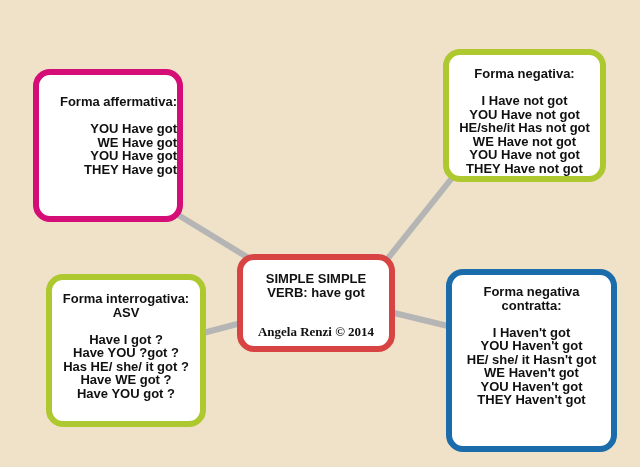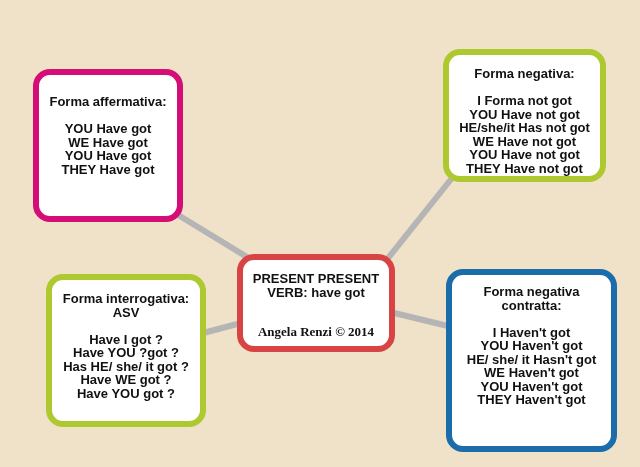--- a/index.html
+++ b/index.html
@@ -47,38 +47,38 @@
 
 <div class="canvas" style="background-color: rgb(240, 226, 200);">
 
   <svg class="connectors" viewBox="0 0 640 467" xmlns="http://www.w3.org/2000/svg">
     <line x1="170" y1="210" x2="265" y2="268" stroke-width="6" stroke-linecap="round" stroke="#b5b5b5"></line>
     <line x1="452" y1="178" x2="385" y2="262" stroke-width="6" stroke-linecap="round" stroke="#b5b5b5"></line>
     <line x1="203" y1="333" x2="245" y2="322" stroke-width="6" stroke-linecap="round" stroke="#b5b5b5"></line>
     <line x1="390" y1="312" x2="452" y2="327" stroke-width="6" stroke-linecap="round" stroke="#b5b5b5"></line>
   </svg>
 
-  <div class="node node-affirmative" style="border-color: rgb(212, 13, 119);">
+  <div class="node node-affirmative" style="border-color: rgb(212, 13, 119); text-align: right;">
     <div class="node-title">
         <div>Forma affermativa:</div>
       </div>
     <div class="node-lines">
         <div>YOU Have got</div>
         <div>WE Have got</div>
         <div>YOU Have got</div>
         <div>THEY Have got</div>
       </div>
   </div>
 
   <div class="node node-negative" style="border-color: rgb(174, 201, 47);">
     <div class="node-title">
         <div>Forma negativa:</div>
       </div>
     <div class="node-lines">
-        <div>I Forma not got</div>
+        <div>I Have not got</div>
         <div>YOU Have not got</div>
         <div>HE/she/it Has not got</div>
         <div>WE Have not got</div>
         <div>YOU Have not got</div>
         <div>THEY Have not got</div>
       </div>
   </div>
 
   <div class="node node-interrog" style="border-color: rgb(174, 201, 47); text-align: center;">
     <div class="node-title">
@@ -104,19 +104,19 @@
         <div>YOU Haven't got</div>
         <div>HE/ she/ it Hasn't got</div>
         <div>WE Haven't got</div>
         <div>YOU Haven't got</div>
         <div>THEY Haven't got</div>
       </div>
   </div>
 
   <div class="node node-center" style="border-color: rgb(216, 68, 68);">
     <div class="node-title-center">
-        <div>PRESENT PRESENT</div>
+        <div>SIMPLE SIMPLE</div>
         <div>VERB: have got</div>
       </div>
     <div class="credit">Angela Renzi © 2014</div>
   </div>
 
 </div>
 
 </body></html>

